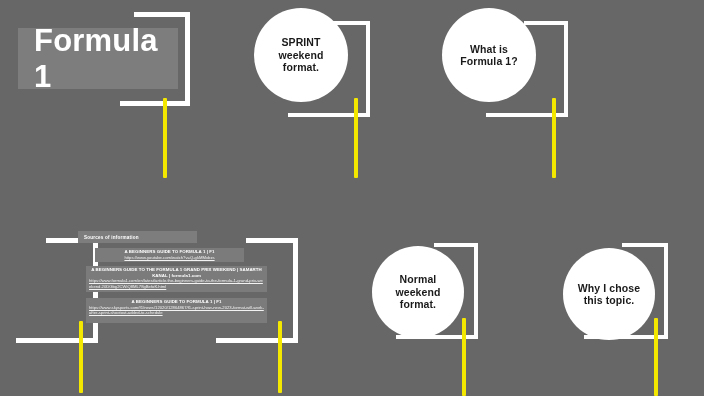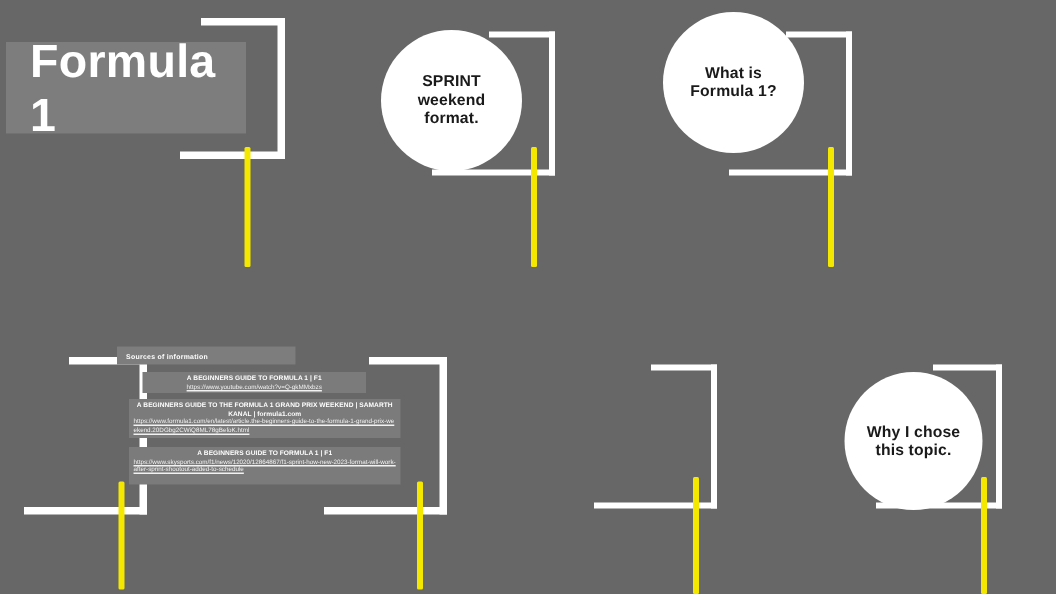--- a/index.html
+++ b/index.html
@@ -110,31 +110,31 @@
 
 <div id="canvas">
 
   <div class="frame" style="left:134px; top:12px; width:56px; height:94px;">
     <div class="edge" style="left:0; top:0; width:56px; height:5px;"></div>
     <div class="edge" style="right:0; top:0; width:5px; height:94px;"></div>
     <div class="edge" style="left:-14px; bottom:0; width:70px; height:5px;"></div>
   </div>
   <div class="path-line" style="left:163px; top:98px; height:80px;"></div>
 
-  <div class="title-plate" style="left:4px; top:28px; width:160px; height:61px;">
+  <div class="title-plate" style="left:18px; top:28px; width:160px; height:61px;">
     <span class="title-text">Formula 1</span>
   </div>
 
   <div class="frame" style="left:326px; top:21px; width:44px; height:96px;">
     <div class="edge" style="left:0; top:0; width:44px; height:4px;"></div>
     <div class="edge" style="right:0; top:0; width:4px; height:96px;"></div>
     <div class="edge" style="left:-38px; bottom:0; width:82px; height:4px;"></div>
   </div>
   <div class="path-line" style="left:354px; top:98px; height:80px;"></div>
-  <div class="bubble" style="left:254px; top:20px; width:94px; height:94px; font-size:10.5px;align-items:center;">
+  <div class="bubble" style="left:254px; top:8px; width:94px; height:94px; font-size:10.5px;align-items:center;">
     <span>SPRINT weekend format.</span>
   </div>
 
   <div class="frame" style="left:524px; top:21px; width:44px; height:96px;">
     <div class="edge" style="left:0; top:0; width:44px; height:4px;"></div>
     <div class="edge" style="right:0; top:0; width:4px; height:96px;"></div>
     <div class="edge" style="left:-38px; bottom:0; width:82px; height:4px;"></div>
   </div>
   <div class="path-line" style="left:552px; top:98px; height:80px;"></div>
   <div class="bubble" style="left:442px; top:8px; width:94px; height:94px; font-size:10.5px;">
@@ -173,20 +173,23 @@
     <div class="src-title">A BEGINNERS GUIDE TO FORMULA 1 | F1</div>
     <div class="src-url left">https://www.skysports.com/f1/news/12020/12864867/f1-sprint-how-new-2023-format-will-work-after-sprint-shootout-added-to-schedule</div>
   </div>
 
   <div class="frame" style="left:434px; top:243px; width:44px; height:96px;">
     <div class="edge" style="left:0; top:0; width:44px; height:4px;"></div>
     <div class="edge" style="right:0; top:0; width:4px; height:96px;"></div>
     <div class="edge" style="left:-38px; bottom:0; width:82px; height:4px;"></div>
   </div>
   <div class="path-line" style="left:462px; top:318px; height:78px;"></div>
+  <div class="bubble" style="left:372px; top:246px; width:92px; height:92px; font-size:10.5px;">
+    <span>Normal weekend format.</span>
+  </div>
 
   <div class="frame" style="left:622px; top:243px; width:46px; height:96px;">
     <div class="edge" style="left:0; top:0; width:46px; height:4px;"></div>
     <div class="edge" style="right:0; top:0; width:4px; height:96px;"></div>
     <div class="edge" style="left:-38px; bottom:0; width:84px; height:4px;"></div>
   </div>
   <div class="path-line" style="left:654px; top:318px; height:78px;"></div>
   <div class="bubble" style="left:563px; top:248px; width:92px; height:92px; font-size:10.5px;">
     <span>Why I chose this topic.</span>
   </div>

